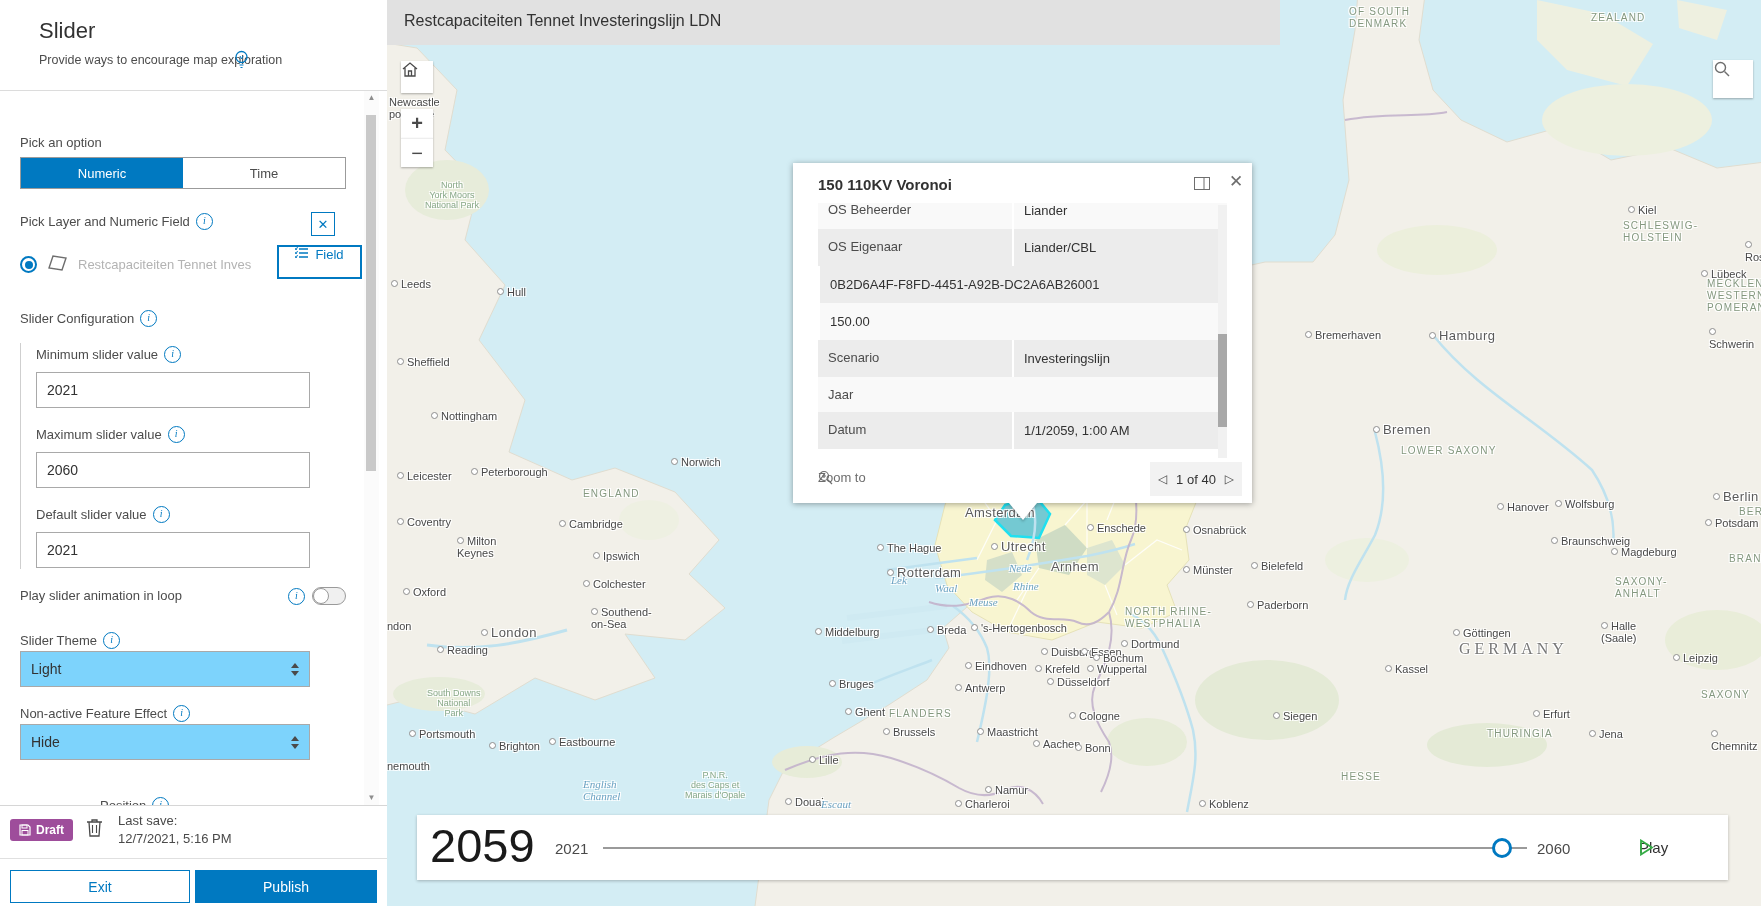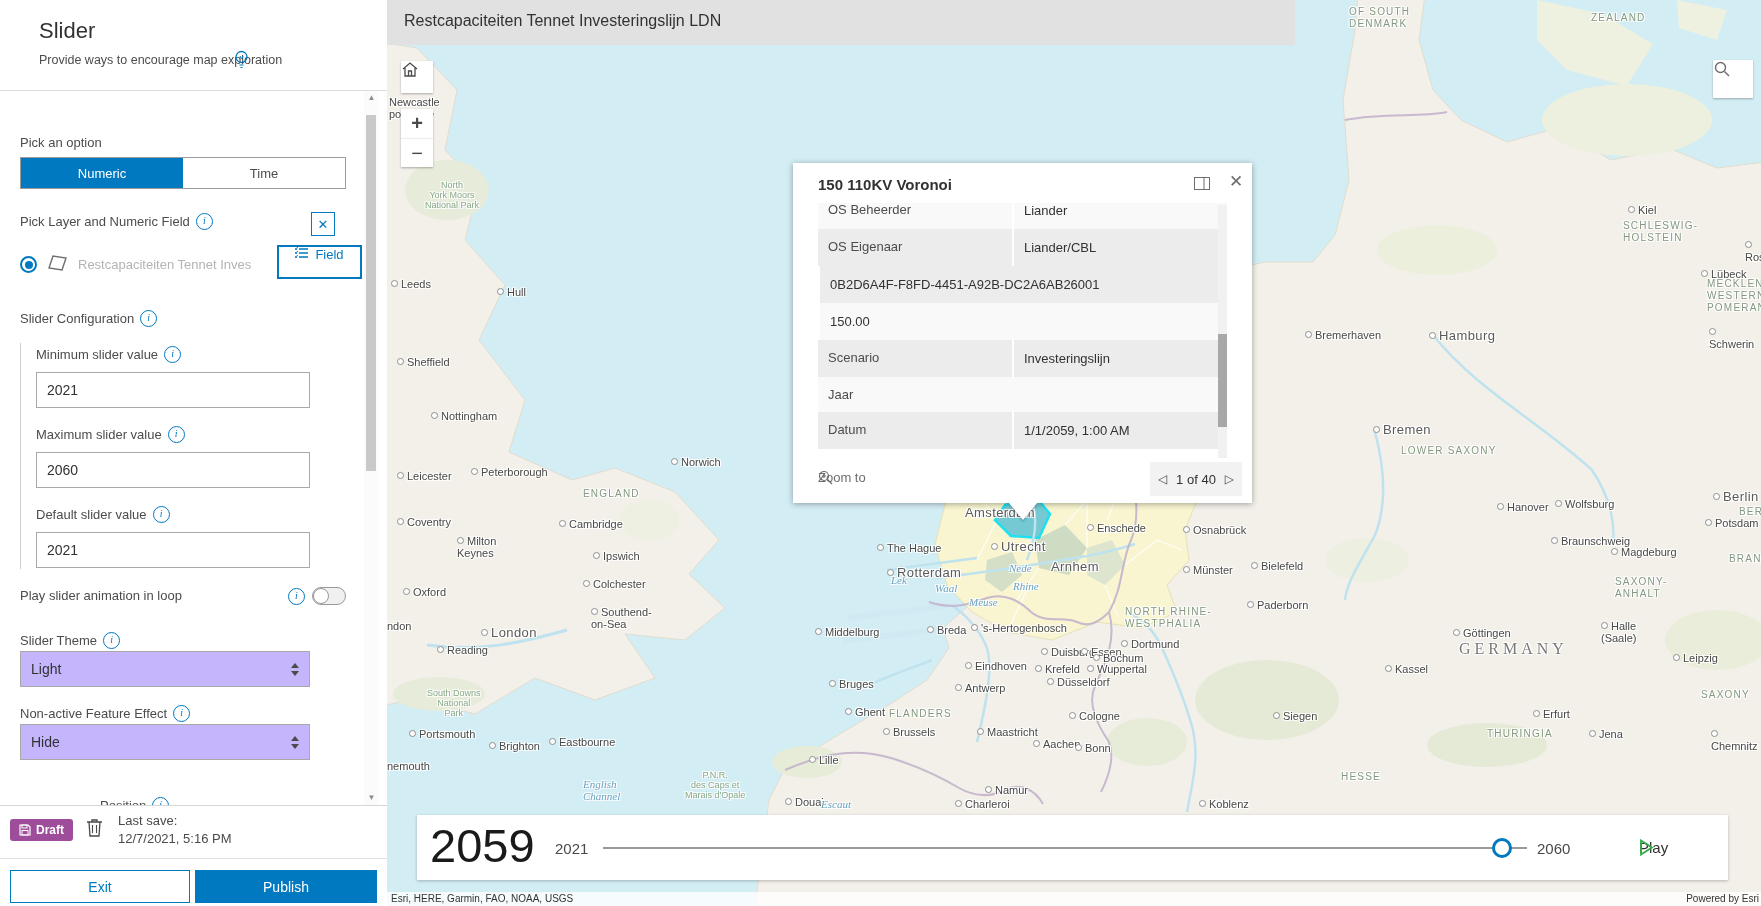--- a/index.html
+++ b/index.html
@@ -31,21 +31,21 @@
              white-space:nowrap;overflow:hidden;}
   .fieldbtn{position:absolute;left:277px;top:154px;width:85px;height:34px;border:2px solid #0079c1;background:#fff;
             box-sizing:border-box;display:flex;align-items:flex-start;justify-content:center;gap:6px;
             color:#0079c1;font-size:13px;cursor:pointer;}
   .group{position:absolute;left:20px;top:252px;width:300px;height:226px;border-left:1px solid #cfcfcf;}
   .inp{position:absolute;left:36px;width:274px;height:36px;border:1px solid #a9a9a9;box-sizing:border-box;
        font-size:14px;color:#323232;padding:0 10px;font-family:"Liberation Sans",sans-serif;background:#fff;}
   .toggle{position:absolute;left:312px;top:496px;width:34px;height:18px;border:1px solid #9a9a9a;border-radius:10px;
           background:#f0f0f0;box-sizing:border-box;cursor:pointer;}
   .knob{position:absolute;left:0px;top:0px;width:16px;height:16px;border-radius:50%;background:#fff;border:1px solid #9a9a9a;box-sizing:border-box;}
-  .sel{position:absolute;left:20px;width:290px;height:36px;border:1px solid #a9a9a9;box-sizing:border-box;background:#c4b5fd;
+  .sel{position:absolute;left:20px;width:290px;height:36px;border:1px solid #a9a9a9;box-sizing:border-box;background:#7dd3fc;
        display:flex;align-items:center;font-size:14px;color:#323232;padding:0 10px;cursor:pointer;justify-content:space-between;}
   .sel .arr{margin-left:auto;display:flex;flex-direction:column;gap:3px;}
   .arr i{display:block;width:0;height:0;border-left:4px solid transparent;border-right:4px solid transparent;}
   .arr .u{border-bottom:5px solid #4a4a4a;}
   .arr .d{border-top:5px solid #4a4a4a;}
   .sbar{position:absolute;left:364px;top:0;width:15px;height:714px;background:#fbfbfb;}
   .sbar .up,.sbar .dn{position:absolute;left:0;width:15px;height:14px;color:#8d8d8d;font-size:8px;text-align:center;line-height:14px;}
   .sbar .dn{bottom:0;}
   .sthumb{position:absolute;left:2px;top:24px;width:10px;height:356px;background:#c9c9c9;}
   .clipped{position:absolute;left:100px;top:706px;}
@@ -67,21 +67,21 @@
   .ml{position:absolute;white-space:pre-line;line-height:12px;
       text-shadow:-1px -1px 0 #fff,1px -1px 0 #fff,-1px 1px 0 #fff,1px 1px 0 #fff;}
   .ml.city{font-size:11px;color:#484848;}
   .ml.city-major{font-size:13px;color:#5a5a5a;letter-spacing:.4px;line-height:14px;}
   .ml.region{font-size:10px;color:#84987f;letter-spacing:1.2px;line-height:12px;}
   .ml.country{font-family:"Liberation Serif",serif;font-size:16px;color:#787878;letter-spacing:4px;}
   .ml.water{font-style:italic;font-size:11px;color:#6ba2c2;font-family:"Liberation Serif",serif;}
   .ml.park{font-size:9px;color:#88a888;text-align:center;line-height:10px;}
   .dot{display:inline-block;width:5px;height:5px;border:1px solid #8e8e8e;border-radius:50%;background:#fff;
        margin-right:3px;vertical-align:1px;}
-  .maphead{position:absolute;left:0;top:0;width:893px;height:45px;background:#e1e1e1;padding-left:15px;}
+  .maphead{position:absolute;left:0;top:0;width:893px;height:45px;background:#e1e1e1;}
   .maphead span{position:absolute;left:17px;top:12px;font-size:16px;color:#323232;}
   .mbtn{position:absolute;width:32px;height:32px;background:#fff;box-shadow:0 1px 2px rgba(0,0,0,.3);
         display:flex;align-items:center;justify-content:center;color:#4a4a4a;cursor:pointer;}
   .zplus{top:109px;height:29px;font-size:20px;font-weight:bold;box-shadow:0 1px 2px rgba(0,0,0,.3);}
   .zminus{top:138px;height:29px;font-size:20px;border-top:1px solid #eee;box-sizing:border-box;}
   .search{left:1326px;top:60px;width:40px;height:38px;}
   
   .popup{position:absolute;left:406px;top:163px;width:459px;height:340px;background:#fff;
          box-shadow:0 1px 6px rgba(0,0,0,.35);z-index:20;}
   .ptitle{position:absolute;left:25px;top:13px;font-size:15px;font-weight:bold;color:#323232;}
@@ -390,24 +390,20 @@
     <div class="handle"></div>
     <div class="smax">2060</div>
     <div class="play">
       <svg width="15" height="17" viewBox="0 0 15 17">
         <path d="M2,1.5 L13,8.5 L2,15.5 Z" fill="none" stroke="#35ac46" stroke-width="1.8"></path>
       </svg>
       <span>Play</span>
     </div>
   </div>
 
-  <div class="attrib">
-    <span class="al">Esri, HERE, Garmin, FAO, NOAA, USGS</span>
-    <span class="ar">Powered by Esri</span>
-  </div>
 </div>
 
 <div class="panel">
   <div class="panel-line"></div>
   <div class="p-head">
     <div class="p-title">Slider</div>
     <div class="p-sub">Provide ways to encourage map exploration</div>
     <span class="bulb">
       <svg width="17" height="20" viewBox="0 0 17 20">
         <circle cx="8.5" cy="7" r="5.5" fill="none" stroke="#0079c1" stroke-width="1.3"></circle>

